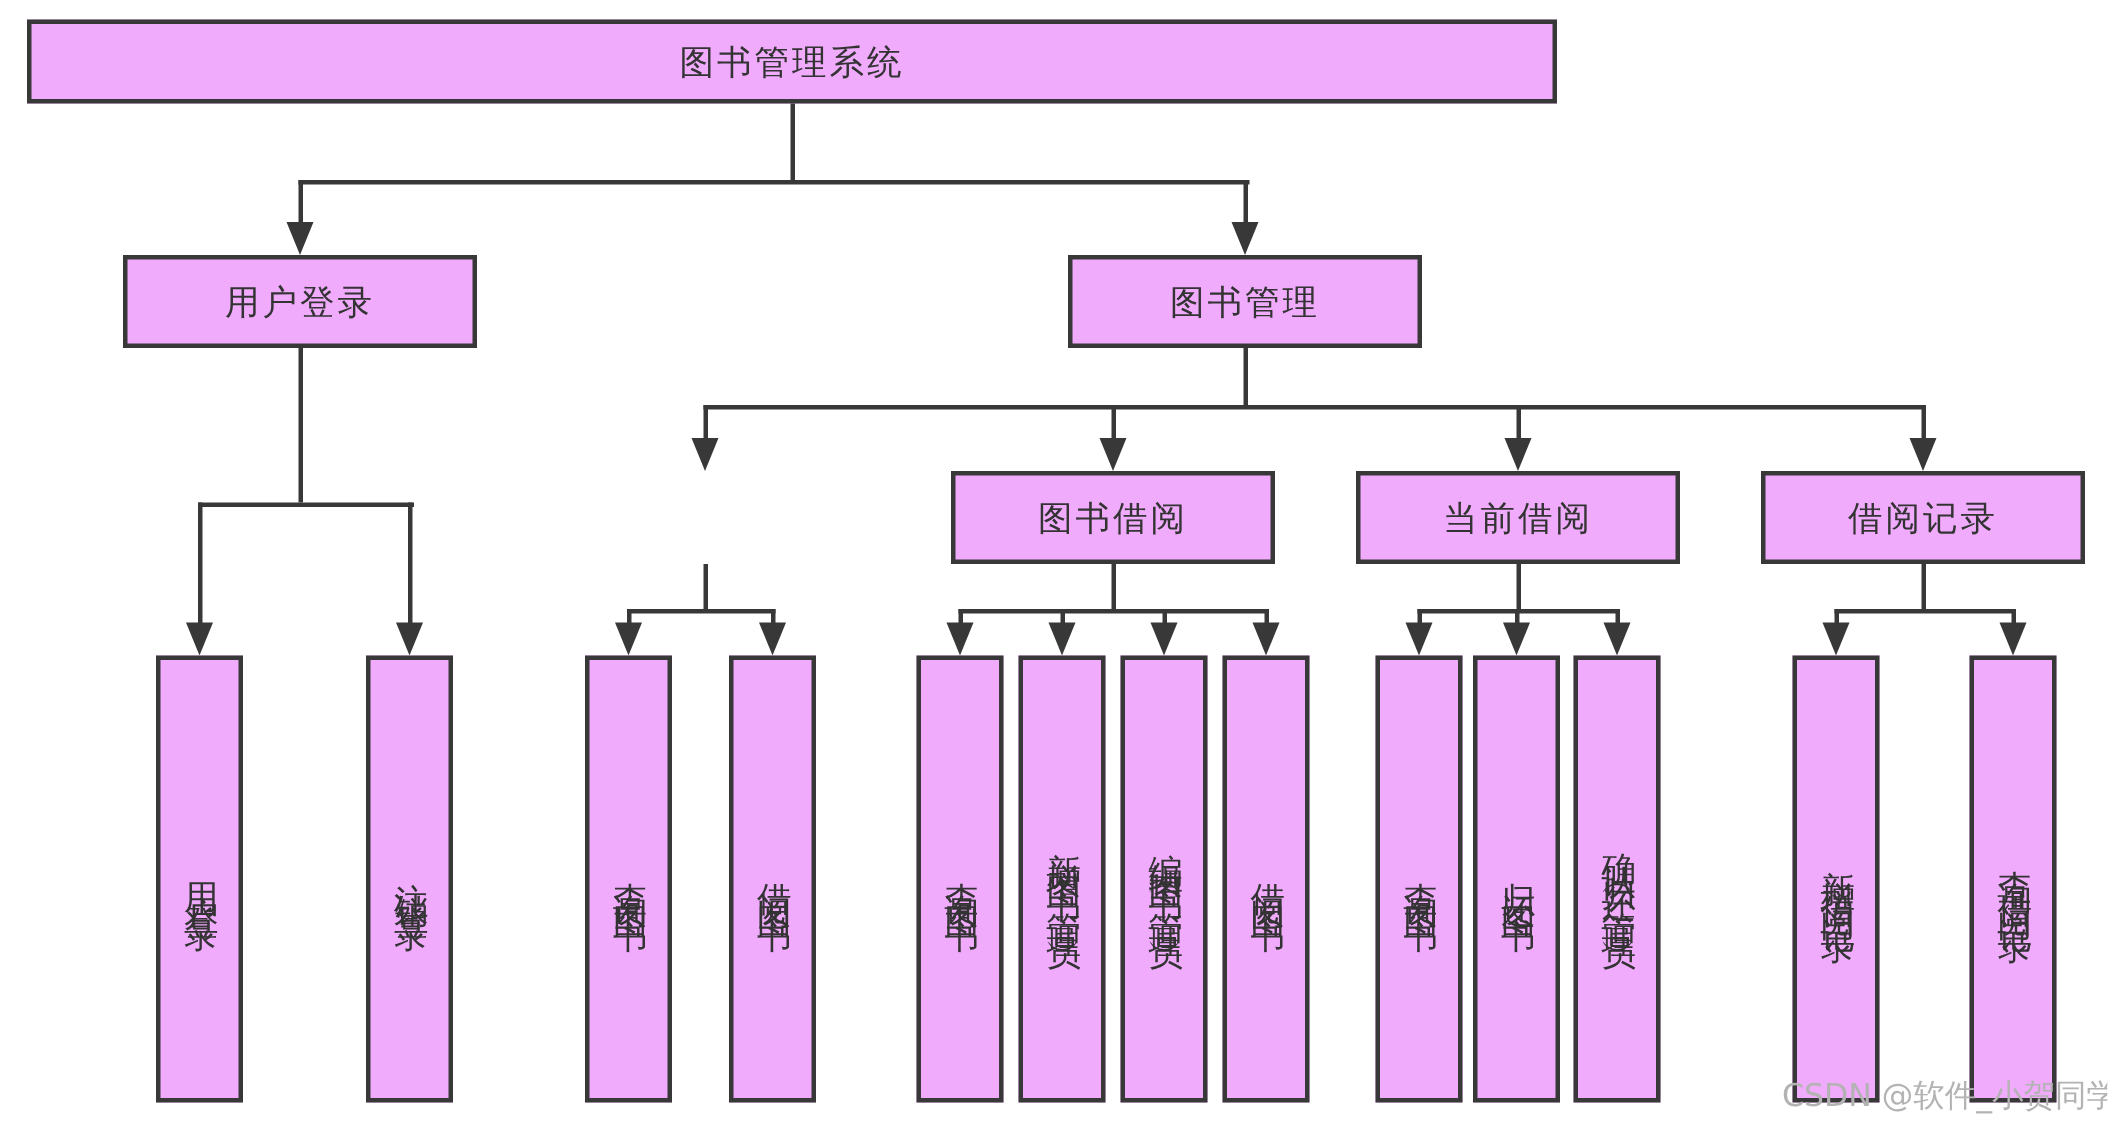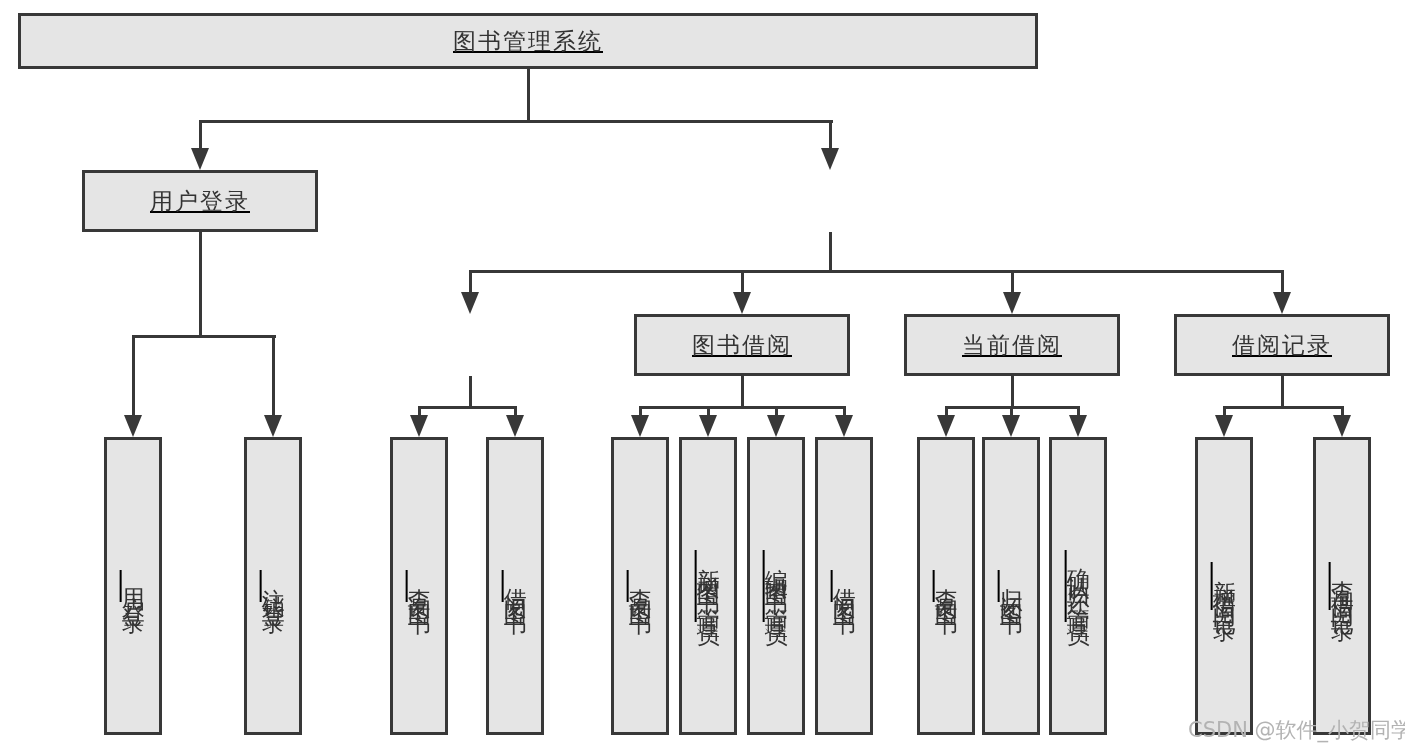--- a/index.html
+++ b/index.html
@@ -8,25 +8,24 @@
     width: 1405px;
     height: 747px;
     background: #ffffff;
     font-family: "DejaVu Sans", sans-serif;
     overflow: hidden;
   }
   .box {
     position: absolute;
     box-sizing: border-box;
     border: 3px solid #383838;
-    background: #e5e5e5;
+    background: #f0abfc;
     display: flex;
     align-items: center;
     justify-content: center;
-    text-decoration: underline;
   }
   .hlabel {
     font-size: 23px;
     color: #333333;
     letter-spacing: 2px;
     white-space: nowrap;
   }
   .vlabel {
     writing-mode: vertical-rl;
     text-orientation: mixed;
@@ -64,20 +63,23 @@
 
   <div class="line" style="left:527px; top:69px; width:3px; height:51px;"></div>
   <div class="line" style="left:199px; top:120px; width:634px; height:3px;"></div>
   <div class="line" style="left:199px; top:120px; width:3px; height:32px;"></div>
   <div class="arrow" style="left:191px; top:148px;"></div>
   <div class="line" style="left:829px; top:120px; width:3px; height:32px;"></div>
   <div class="arrow" style="left:821px; top:148px;"></div>
 
   <div class="box" style="left:82px; top:170px; width:236px; height:62px;">
     <span class="hlabel">用户登录</span>
+  </div>
+  <div class="box" style="left:712px; top:170px; width:236px; height:62px;">
+    <span class="hlabel">图书管理</span>
   </div>
 
   <div class="line" style="left:199px; top:232px; width:3px; height:103px;"></div>
   <div class="line" style="left:132px; top:335px; width:144px; height:3px;"></div>
   <div class="line" style="left:132px; top:335px; width:3px; height:83px;"></div>
   <div class="arrow" style="left:124px; top:415px;"></div>
   <div class="line" style="left:272px; top:335px; width:3px; height:83px;"></div>
   <div class="arrow" style="left:264px; top:415px;"></div>
 
   <div class="line" style="left:829px; top:232px; width:3px; height:38px;"></div>

